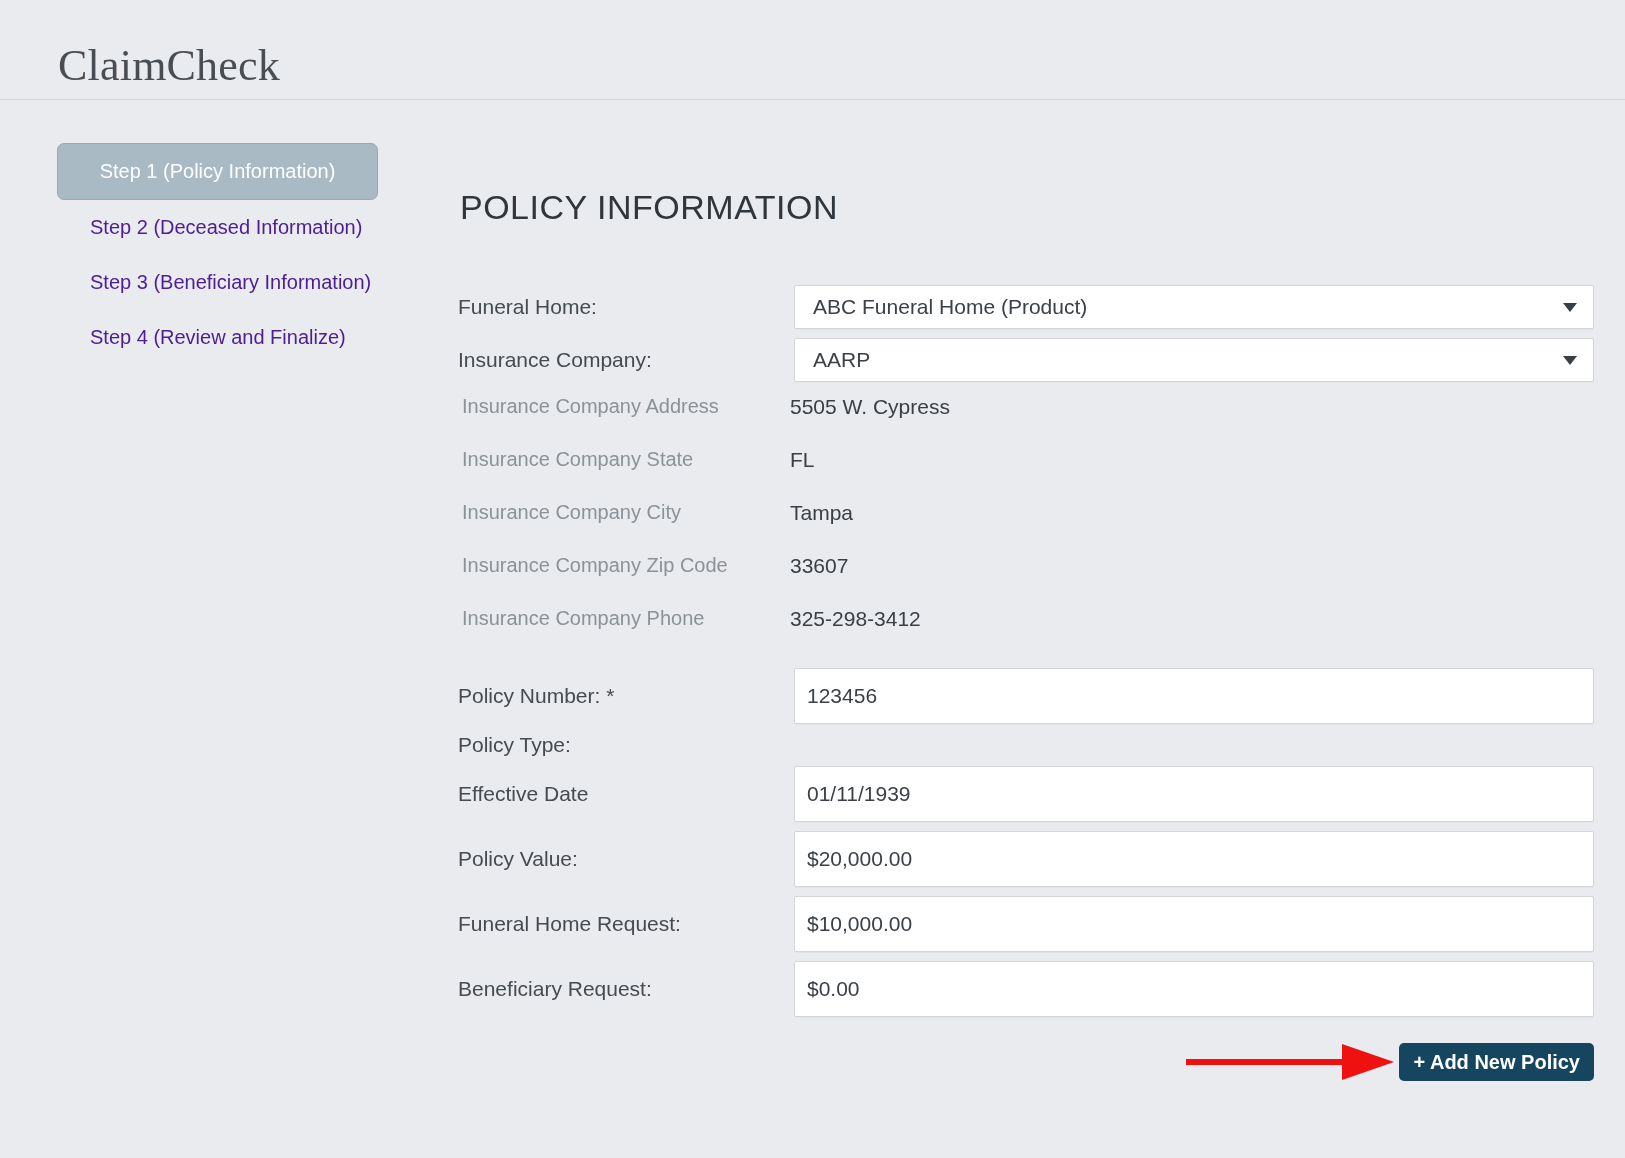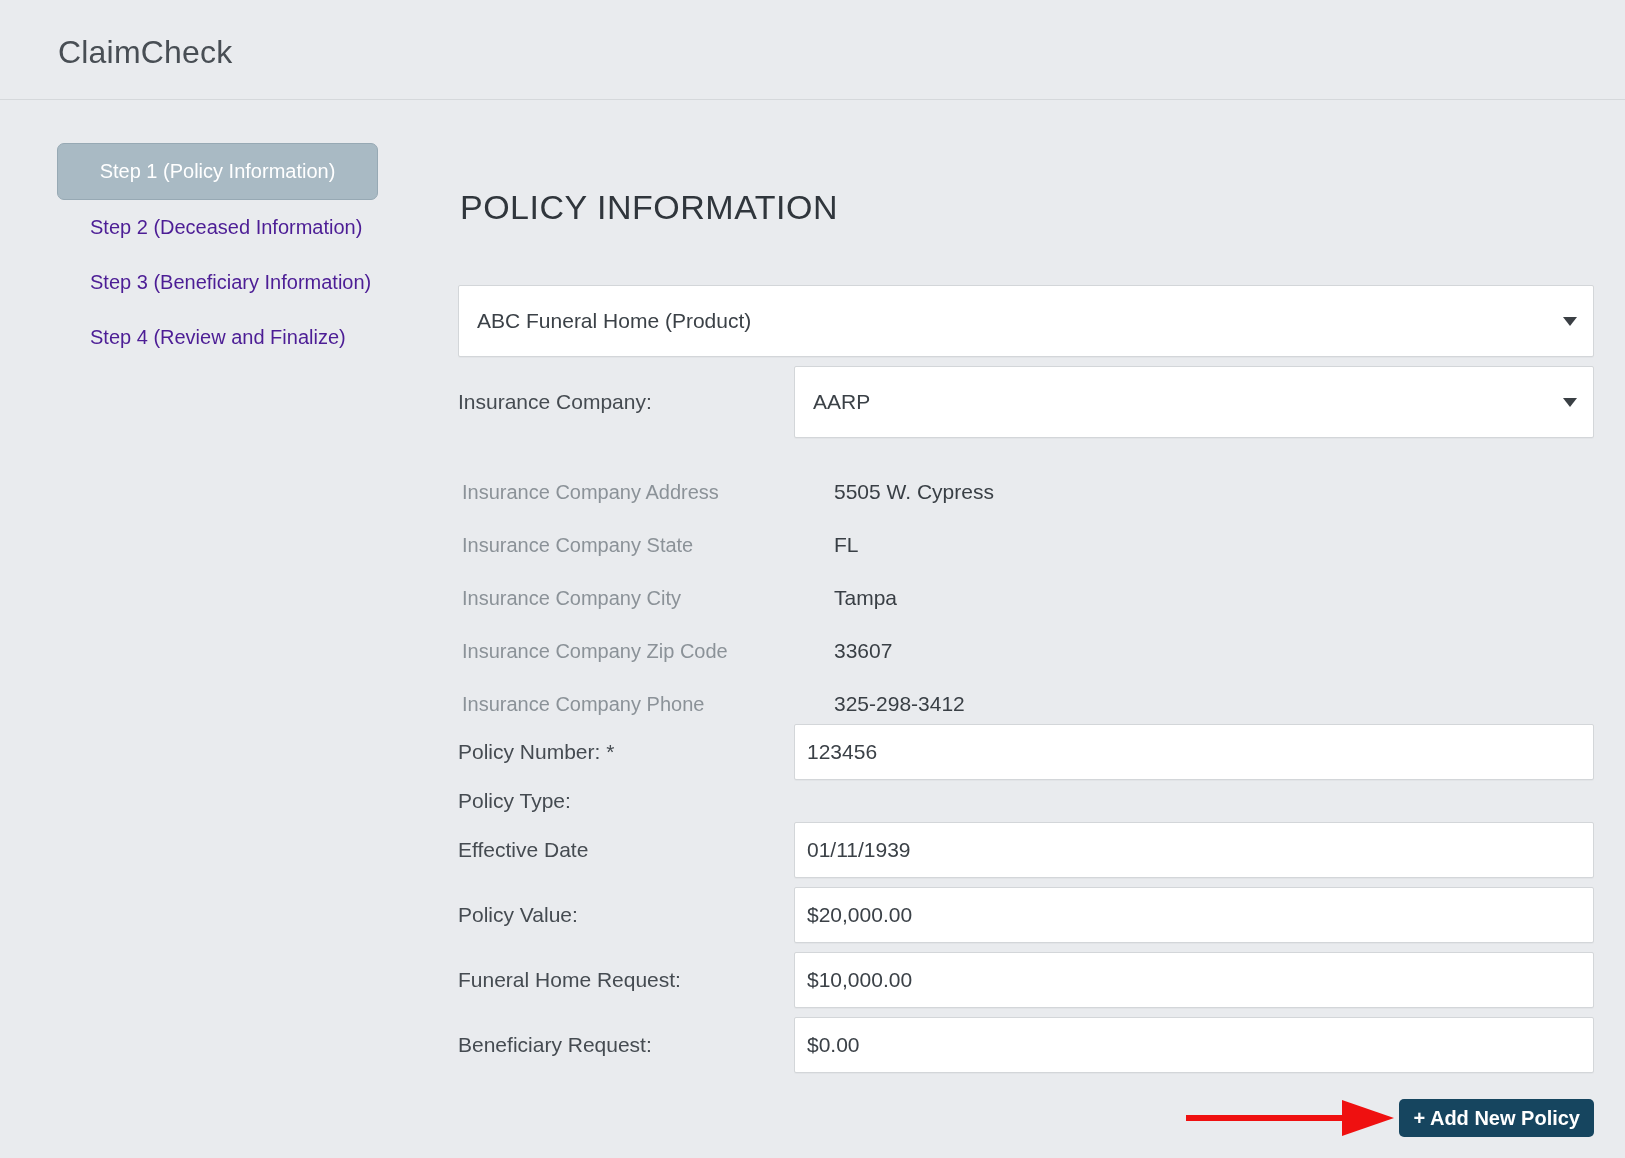--- a/index.html
+++ b/index.html
@@ -12,22 +12,22 @@
     overflow: hidden;
     color: #3b4147;
   }
 
   
   .header {
     position: absolute; top: 0; left: 0; width: 1625px; height: 100px;
     border-bottom: 1px solid #d5d8db;
   }
   .app-title {
-    position: absolute; left: 58px; top: 34px;
-    font-size: 32px; color: #484e54; letter-spacing: 0.2px;
+    position: absolute; left: 58px; top: 40px;
+    font-size: 44px; color: #484e54; letter-spacing: 0.2px; font-family: Liberation Serif, serif;
   }
 
   
   .sidebar { position: absolute; left: 57px; top: 143px; width: 321px; }
   .step-active {
     height: 57px; width: 321px;
     background: #a9bac4;
     border: 1px solid #97a9b4;
     border-radius: 7px;
     display: flex; align-items: center; justify-content: center;
@@ -46,21 +46,21 @@
   .page-heading {
     margin: 0 0 58px 2px;
     font-size: 34px; font-weight: 400; letter-spacing: 0.5px;
     color: #30363c;
   }
 
   .row { display: flex; align-items: center; }
   .row-control { margin-bottom: 9px; }
   .field-label { width: 336px; flex-shrink: 0; font-size: 21px; color: #454b51; }
   .control {
-    flex: 1; height: 72px;
+    flex: 1; height: 44px;
     background: #ffffff;
     border: 1px solid #d3d6d9;
     border-radius: 2px;
     display: flex; align-items: center;
     padding: 0 16px 0 18px;
     font-size: 21px; color: #3b4147;
     box-shadow: 0 1px 1px rgba(0,0,0,0.03);
   }
   .fake-select { cursor: pointer; }
   .caret {
@@ -76,21 +76,21 @@
     border: 1px solid #d3d6d9;
     border-radius: 2px;
     padding: 0 12px;
     font-size: 21px; color: #3b4147;
     font-family: "Liberation Sans", sans-serif;
     box-shadow: 0 1px 1px rgba(0,0,0,0.03);
     outline: none;
   }
 
   .readonly-group { margin: 13px 0 8px 0; }
-  .row-readonly { height: 53px; display: flex; align-items: flex-end; gap: 44px; }
+  .row-readonly { height: 53px; display: flex; align-items: flex-start; }
   .field-label-readonly {
     width: 332px; flex-shrink: 0; padding-left: 4px;
     font-size: 20px; color: #8b9298;
   }
   .readonly-value { font-size: 21px; color: #393f45; }
 
   
   .footer-row {
     display: flex; align-items: center; justify-content: flex-end;
     margin-top: 26px;
@@ -132,20 +132,21 @@
   </div>
   <div class="step-item">
     <span>Step 4 (Review and Finalize)</span>
   </div>
 </div>
 
 <div class="main">
   <h2 class="page-heading">POLICY INFORMATION</h2>
 
   <div class="row row-control">
+    <div class="field-label">Funeral Home:</div>
     <div class="control fake-select">
       <span>ABC Funeral Home (Product)</span>
       <span class="caret"></span>
     </div>
   </div>
 
   <div class="row row-control">
     <div class="field-label">Insurance Company:</div>
     <div class="control fake-select">
       <span>AARP</span>

